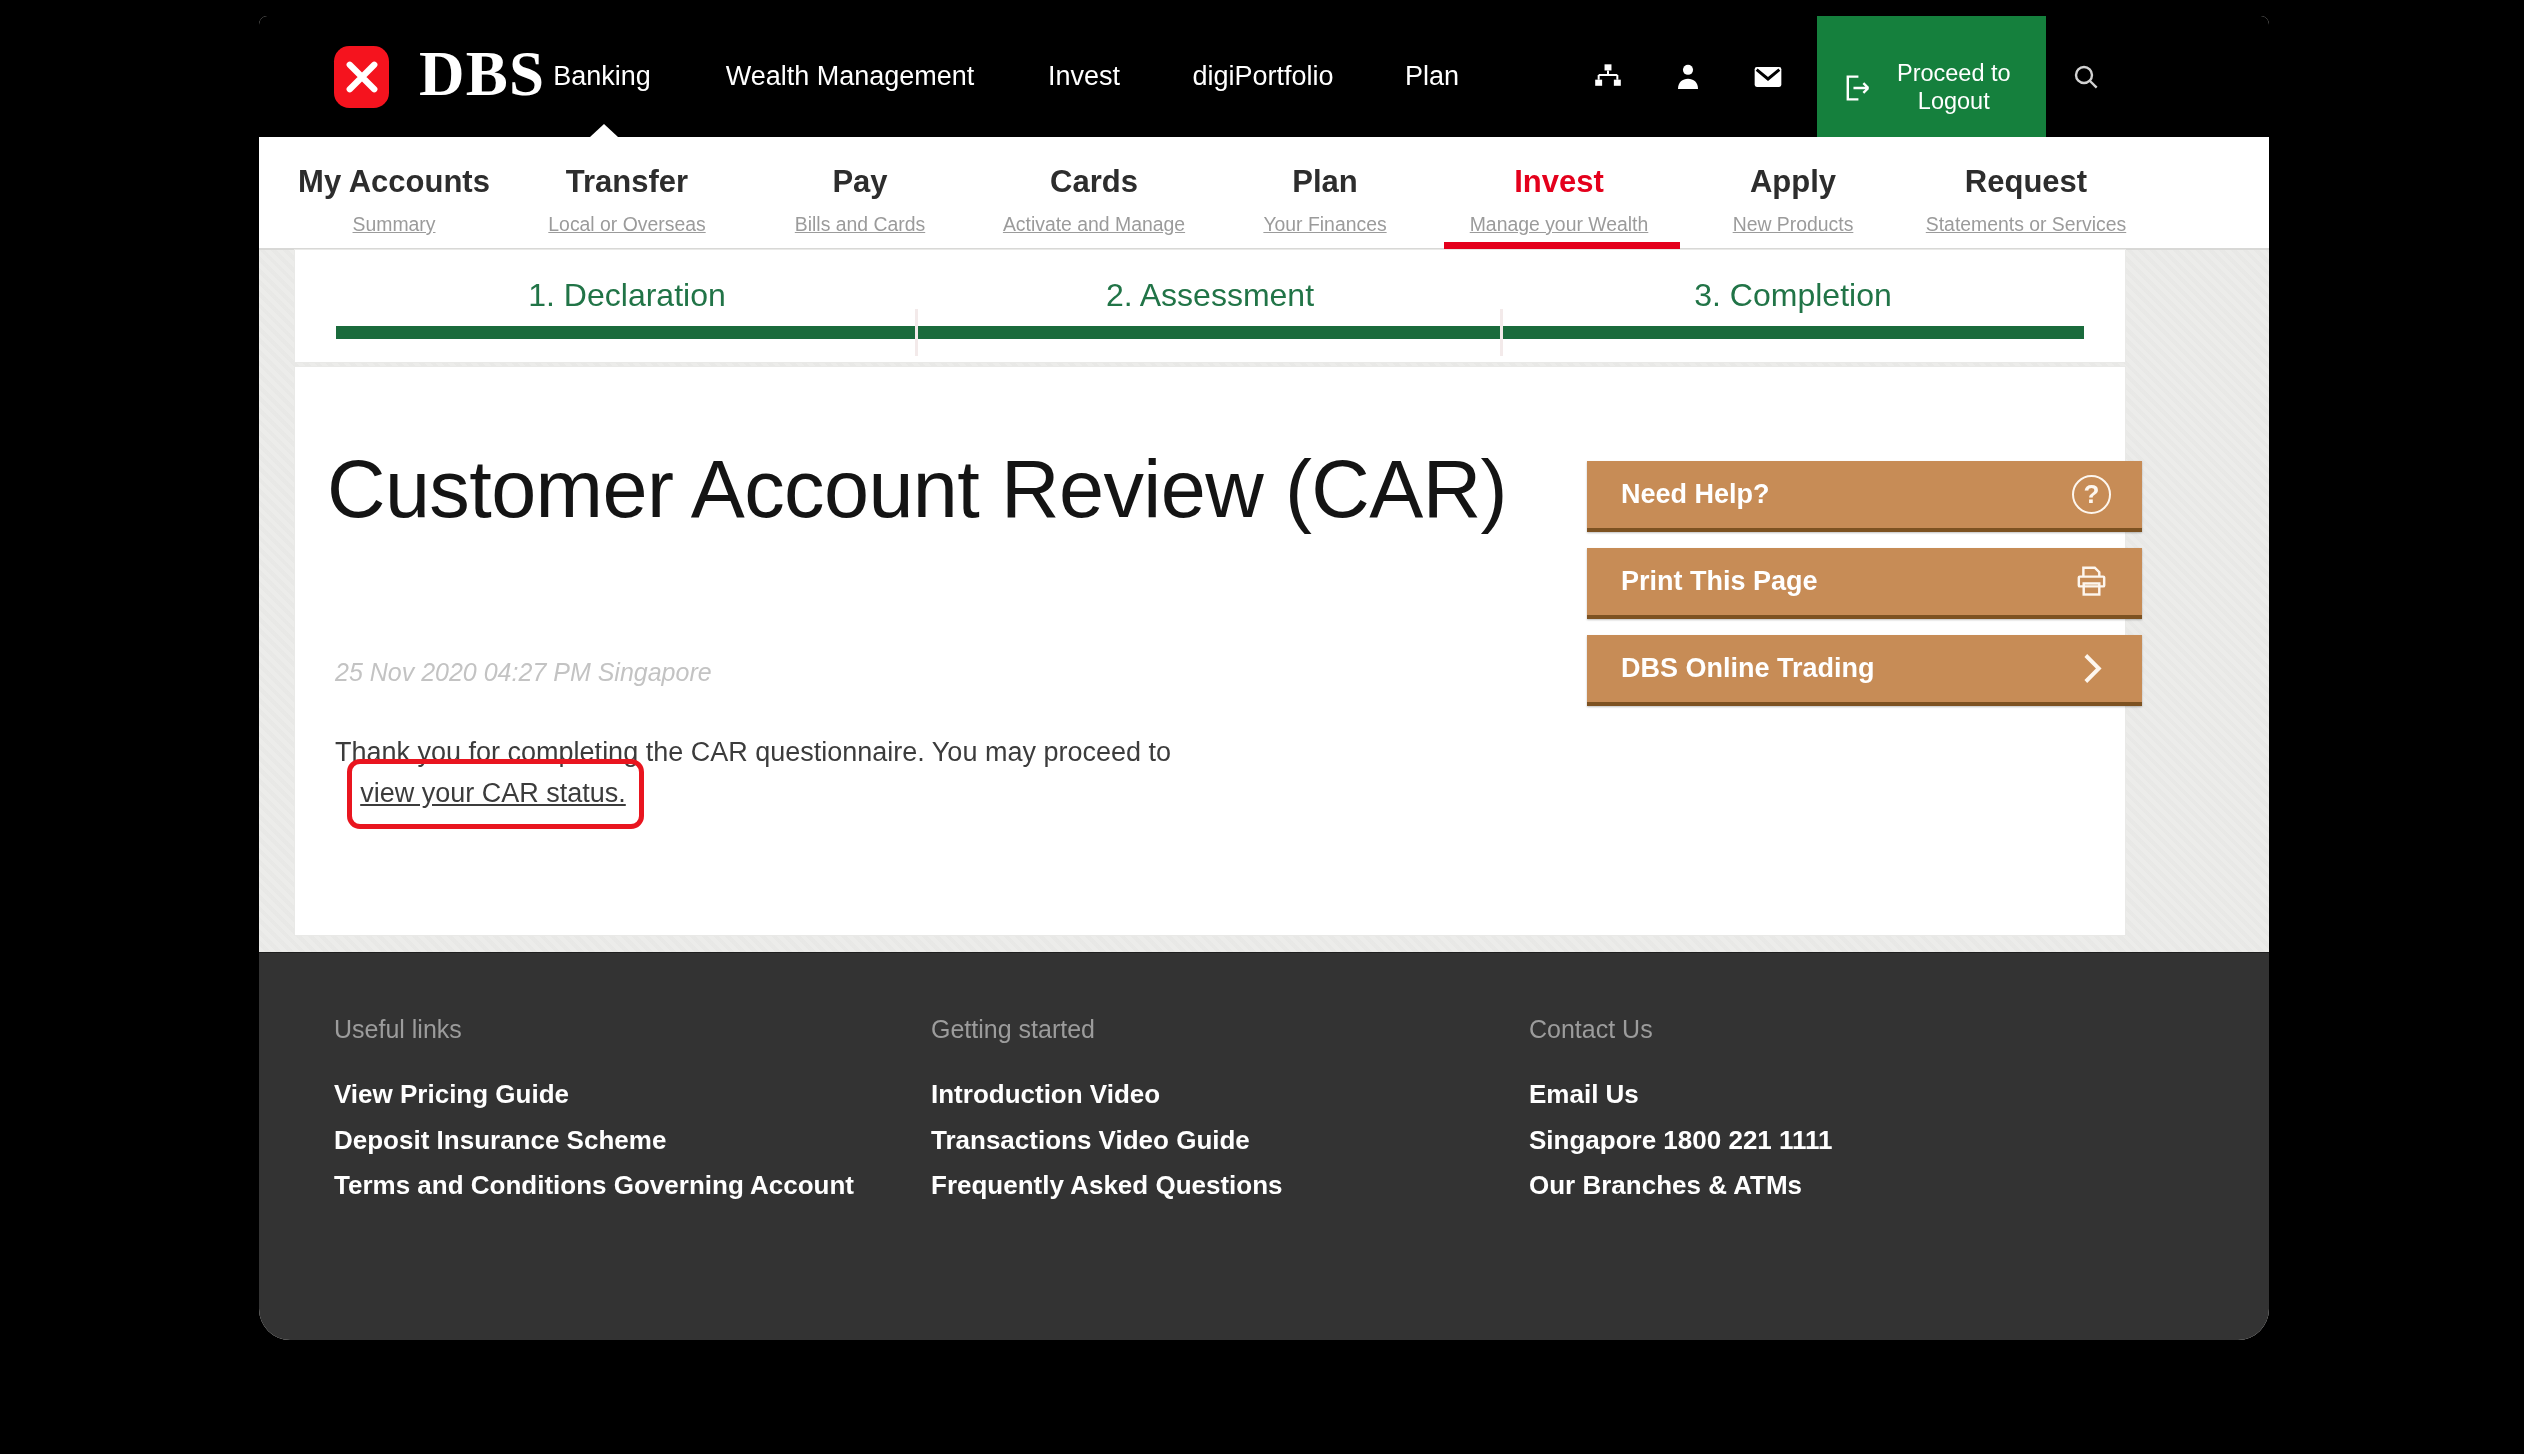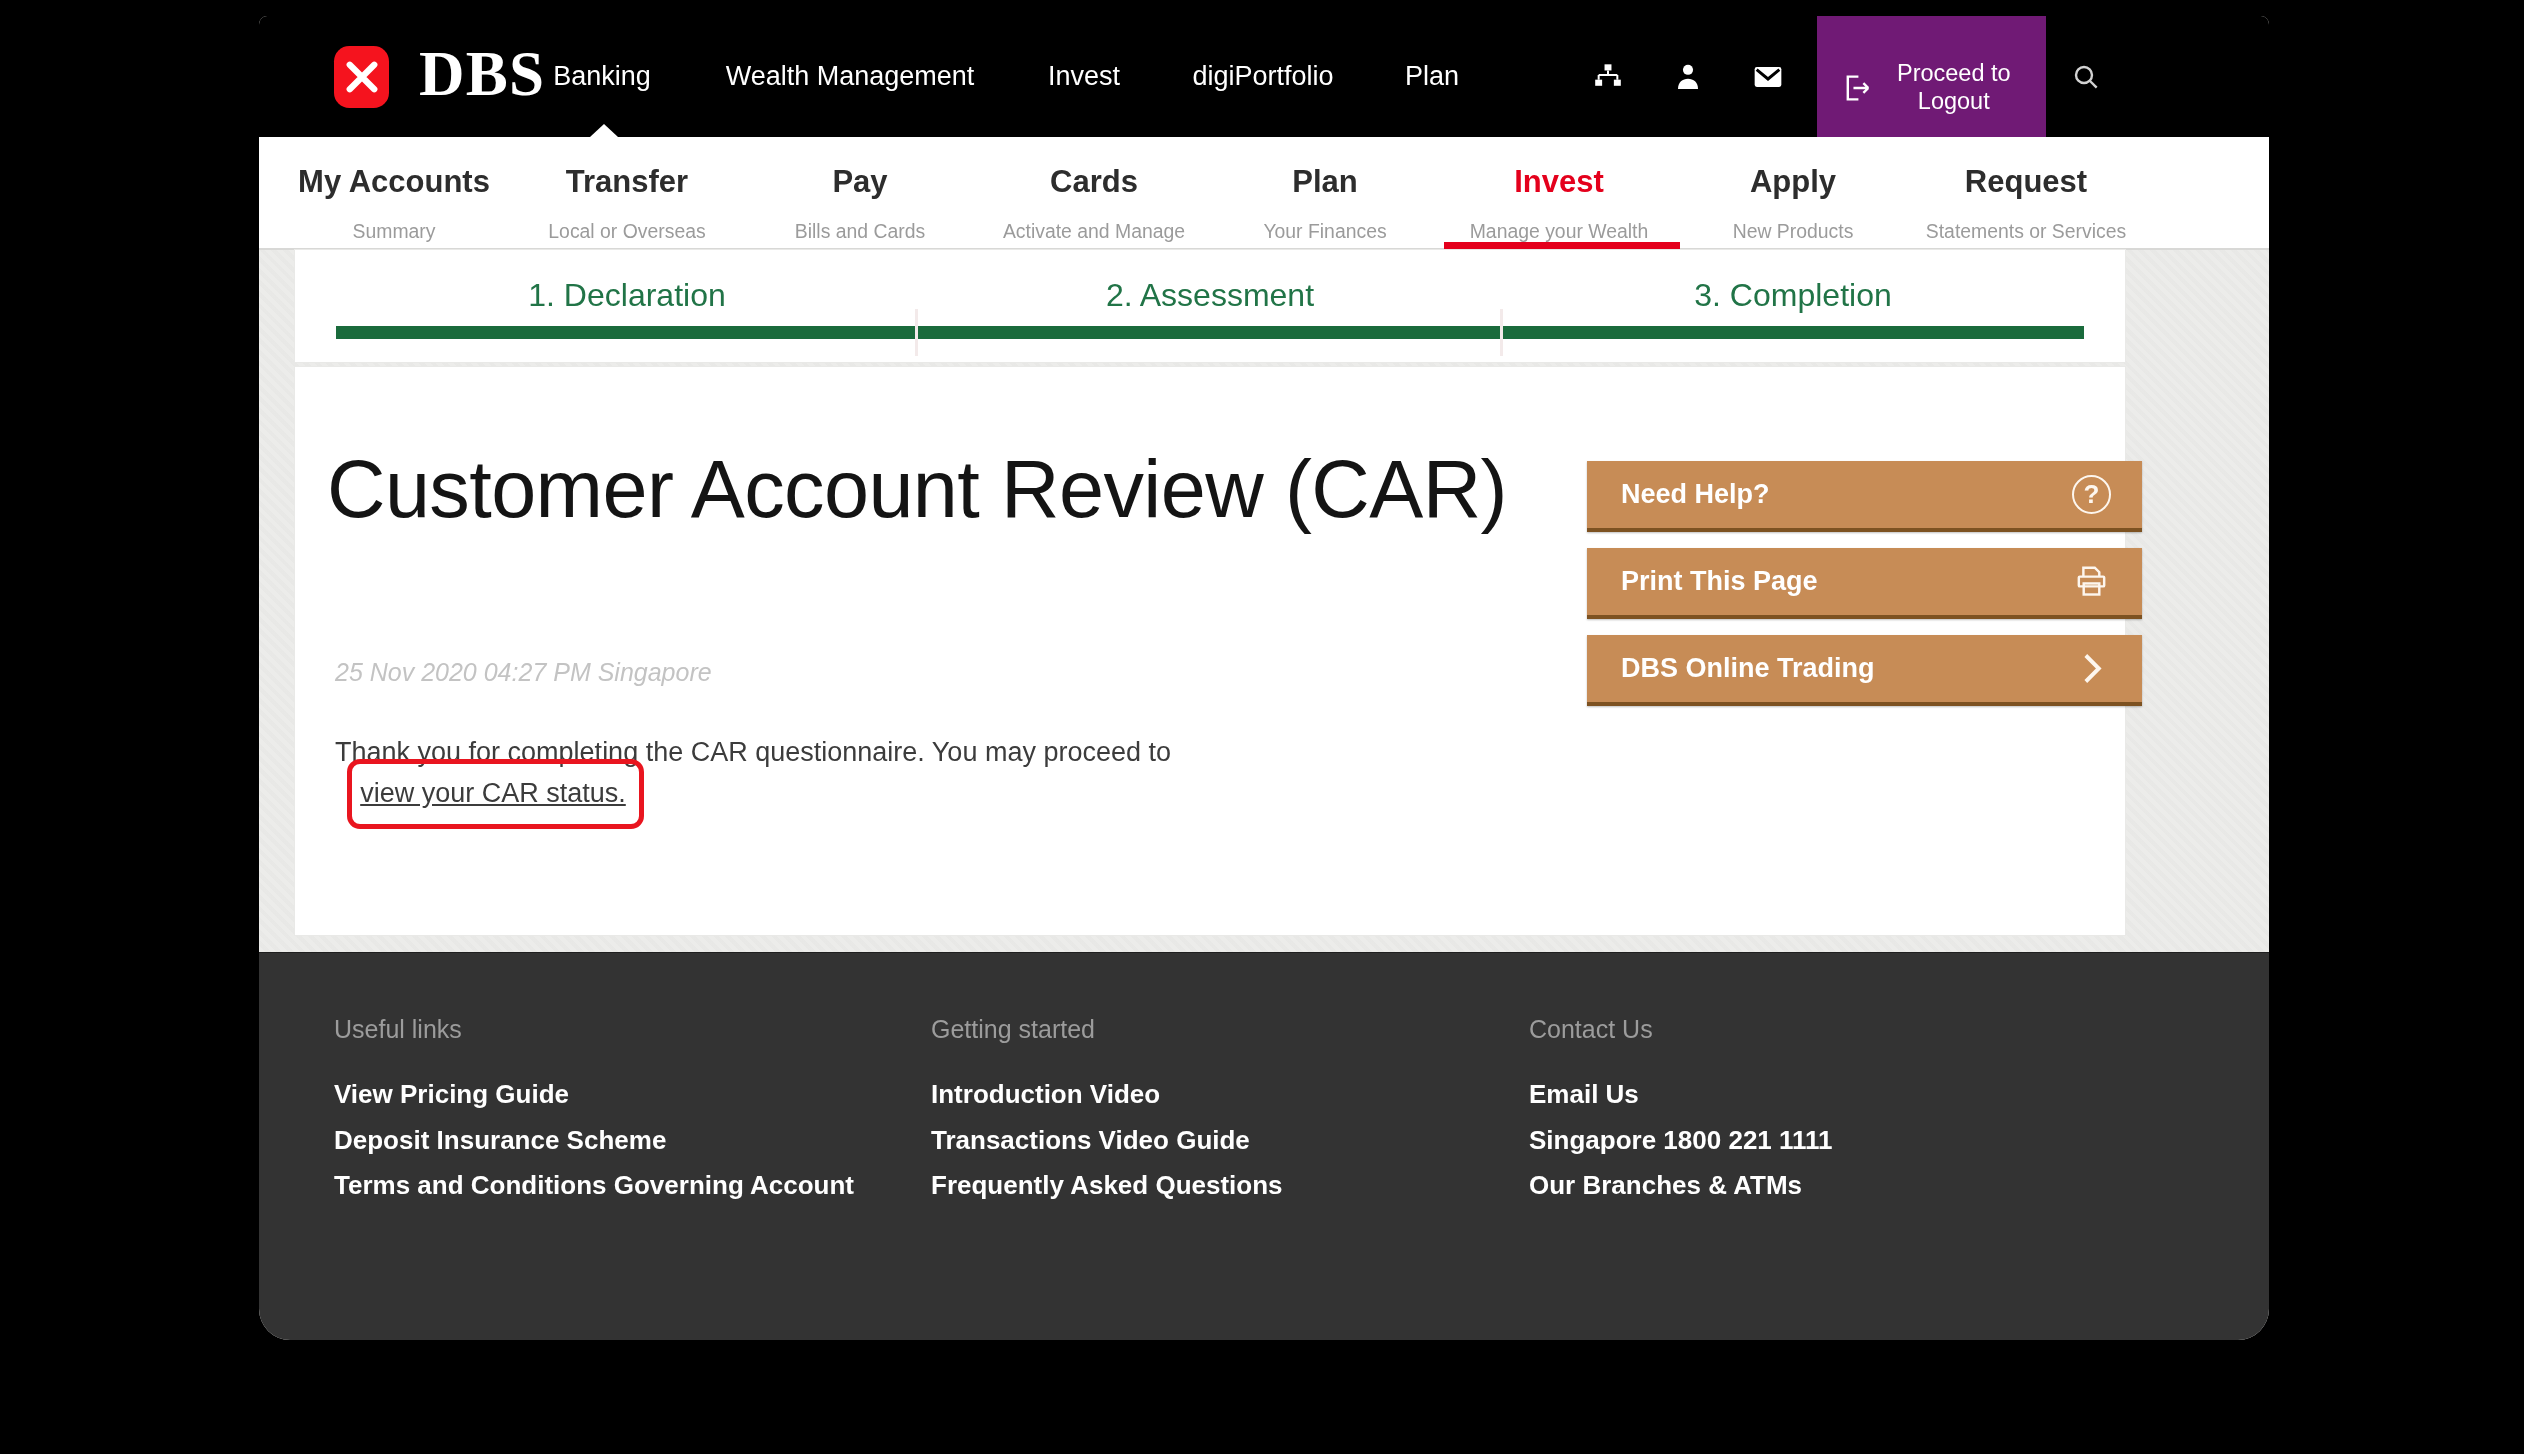--- a/index.html
+++ b/index.html
@@ -21,32 +21,32 @@
                 font-size:63px; letter-spacing:1.2px; margin-left:30px; margin-top:-3.5px; }
   .tb-item { position:absolute; top:0; height:121px; transform:translateX(-50%);
              display:flex; align-items:center; color:#fff; font-size:27px; cursor:pointer; }
   .tb-icon { position:absolute; top:0; height:121px; transform:translateX(-50%);
              display:flex; align-items:center; cursor:pointer; }
   .tb-icon svg { width:32px; height:32px; }
   .notch { position:absolute; left:331px; bottom:0; width:0; height:0;
            border-left:14px solid transparent; border-right:14px solid transparent;
            border-bottom:13px solid #fff; }
   .logout-btn { position:absolute; left:1558px; top:0; width:229px; height:143px;
-                background:#701a75; display:flex; align-items:center; justify-content:center;
+                background:#15803d; display:flex; align-items:center; justify-content:center;
                 gap:10.6px; cursor:pointer; }
   .logout-btn svg { width:34px; height:34px; flex:0 0 auto; }
   .logout-label { color:#fff; font-size:23.5px; line-height:1.15; text-align:center; width:138px; }
 
   
   .mainnav { position:absolute; left:0; top:121px; width:100%; height:113px; background:#fff;
              border-bottom:2.4px solid #d8d8d6; }
   .mn-item { position:absolute; top:0; height:100%; transform:translateX(-50%);
              text-align:center; cursor:pointer; padding-top:27px; }
   .mn-label { font-size:31px; font-weight:700; color:#2d2d2d; white-space:nowrap; }
-  .mn-sub   { font-size:19.4px; color:#9b9b9b; margin-top:20px; white-space:nowrap; }
+  .mn-sub   { font-size:19.4px; color:#9b9b9b; margin-top:13px; white-space:nowrap;text-decoration:underline; }
   .mn-item.active .mn-label { color:#e4001c; }
   .invest-underline { position:absolute; left:1185px; bottom:-2.4px; width:236px; height:8.2px;
                       background:#e4001c; }
 
   
   .steps-card { position:absolute; left:35px; top:233px; width:1832px; height:114px;
                 background:#fff; border:1.2px solid #e9e9e7; }
   .step-label { position:absolute; top:27px; transform:translateX(-50%); font-size:32px;
                 color:#217447; font-weight:400; white-space:nowrap; }
   .steps-bar { position:absolute; left:41px; top:76px; width:1748px; height:13px; background:#1a6b3c; }

